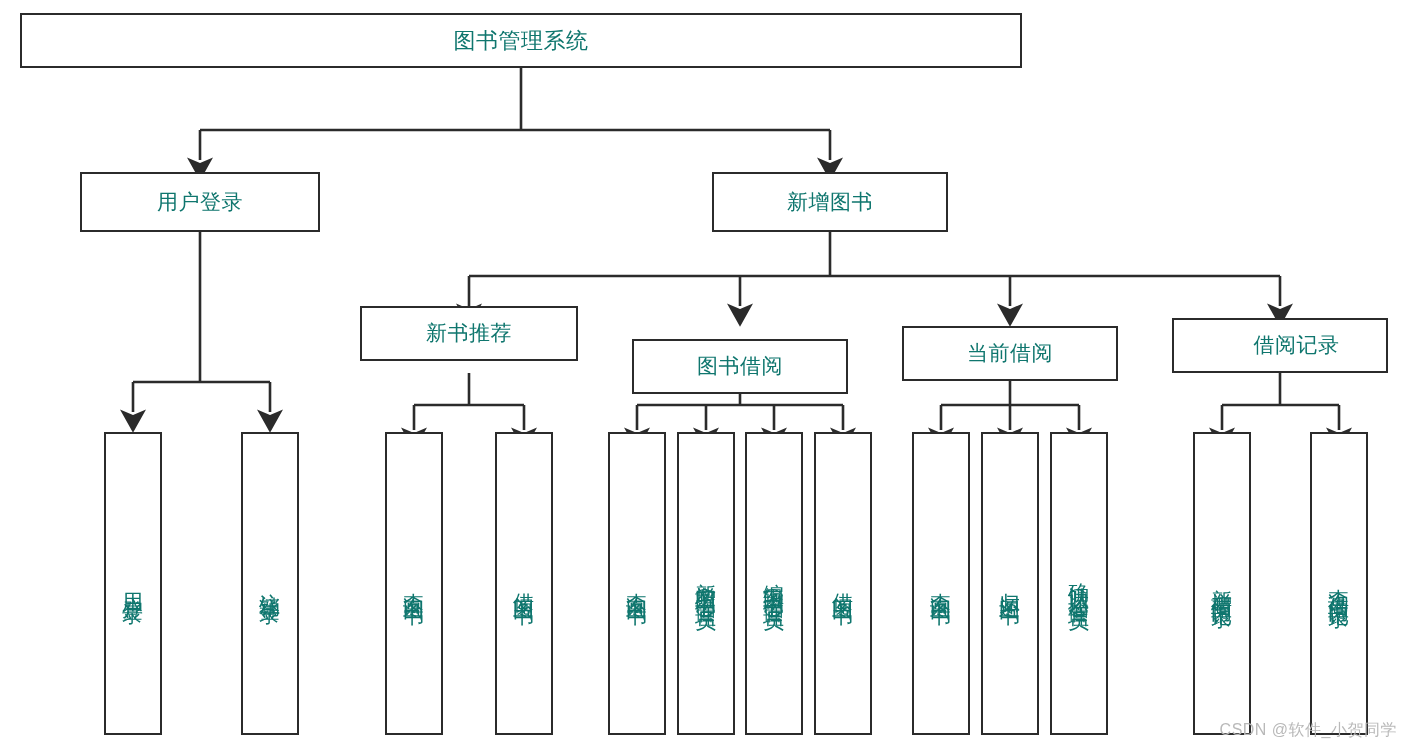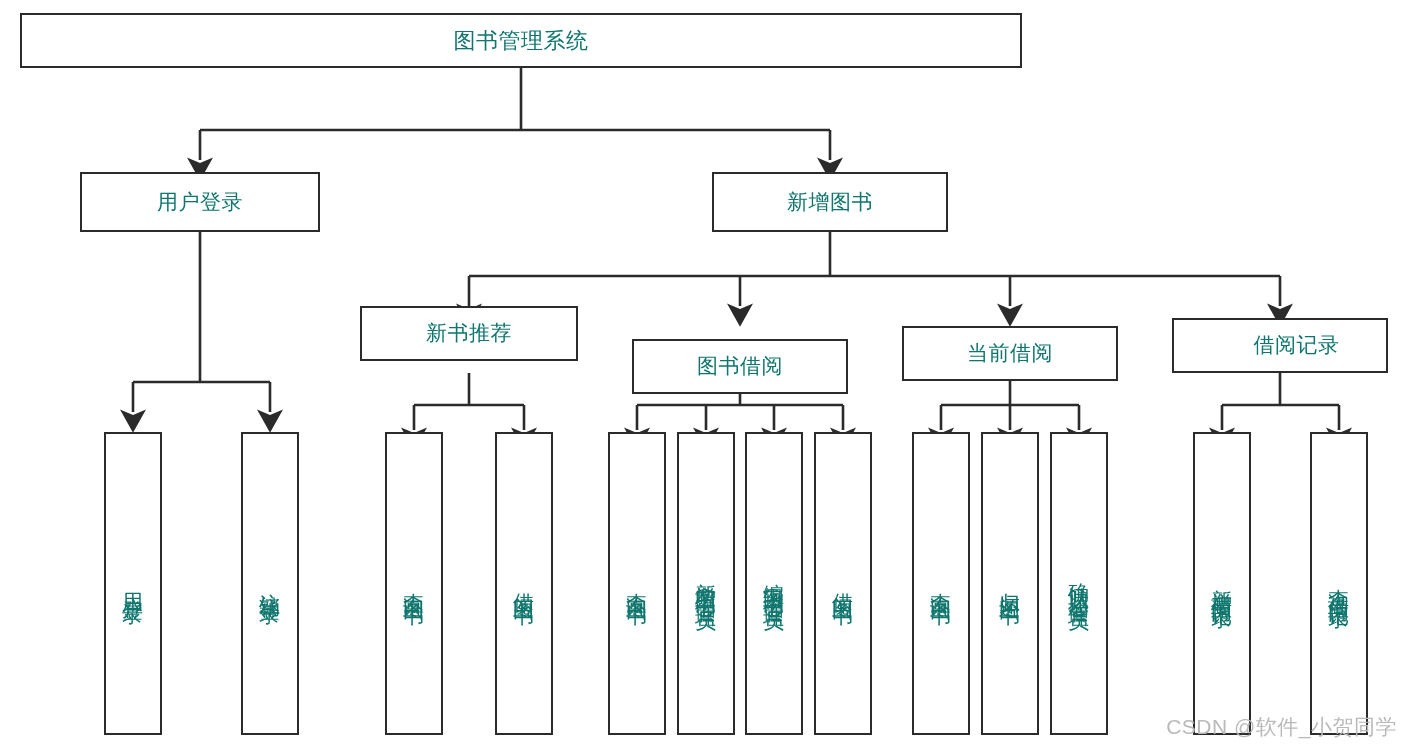--- a/index.html
+++ b/index.html
@@ -51,21 +51,21 @@
     font-size: 21px;
     letter-spacing: 4px;
     line-height: 1;
     white-space: nowrap;
   }
   .node.root .node-label { font-size: 22px; }
   .watermark {
     position: absolute;
     right: 8px;
     bottom: 6px;
-    font-size: 21px;
+    font-size: 16px;
     color: #b9b9b9;
     z-index: 9;
     white-space: nowrap;
     letter-spacing: 0.5px;
   }
 </style>
 </head>
 <body>
 
 <div id="canvas">

